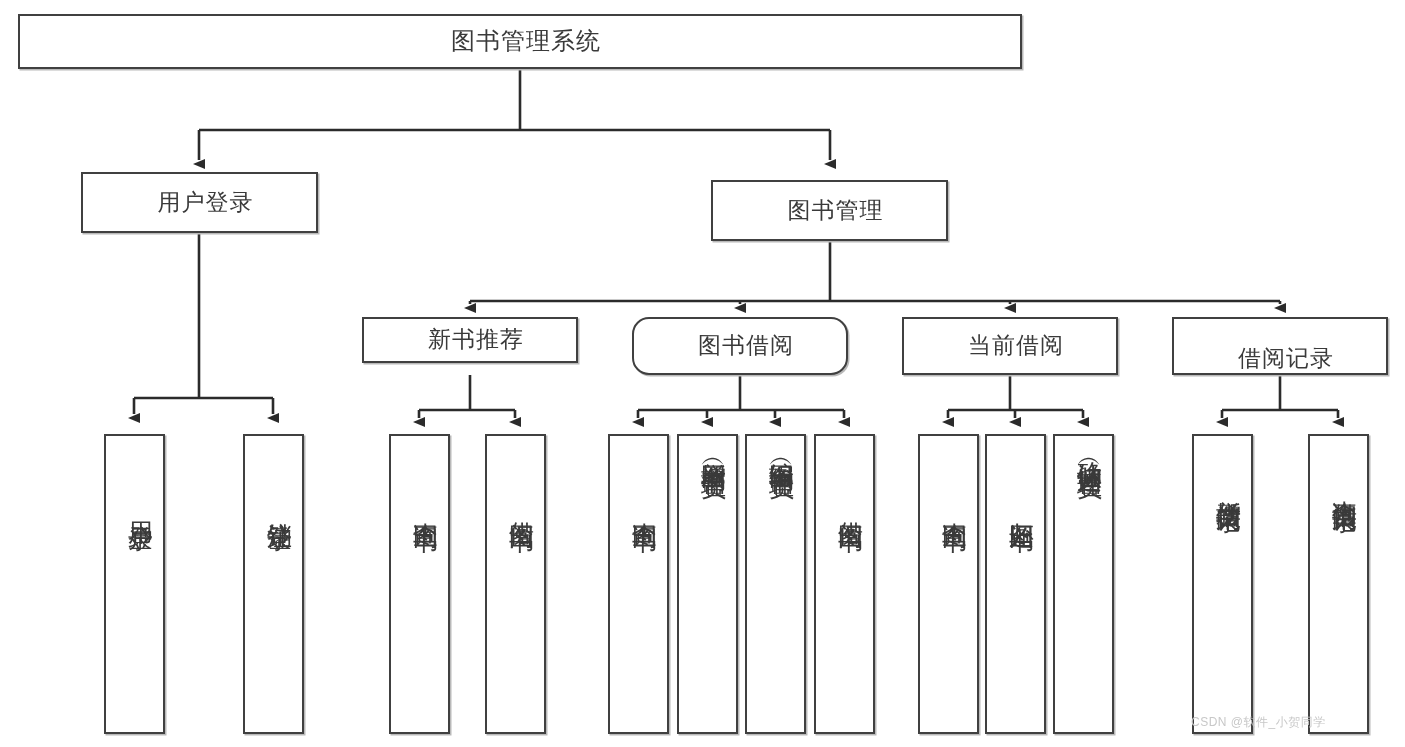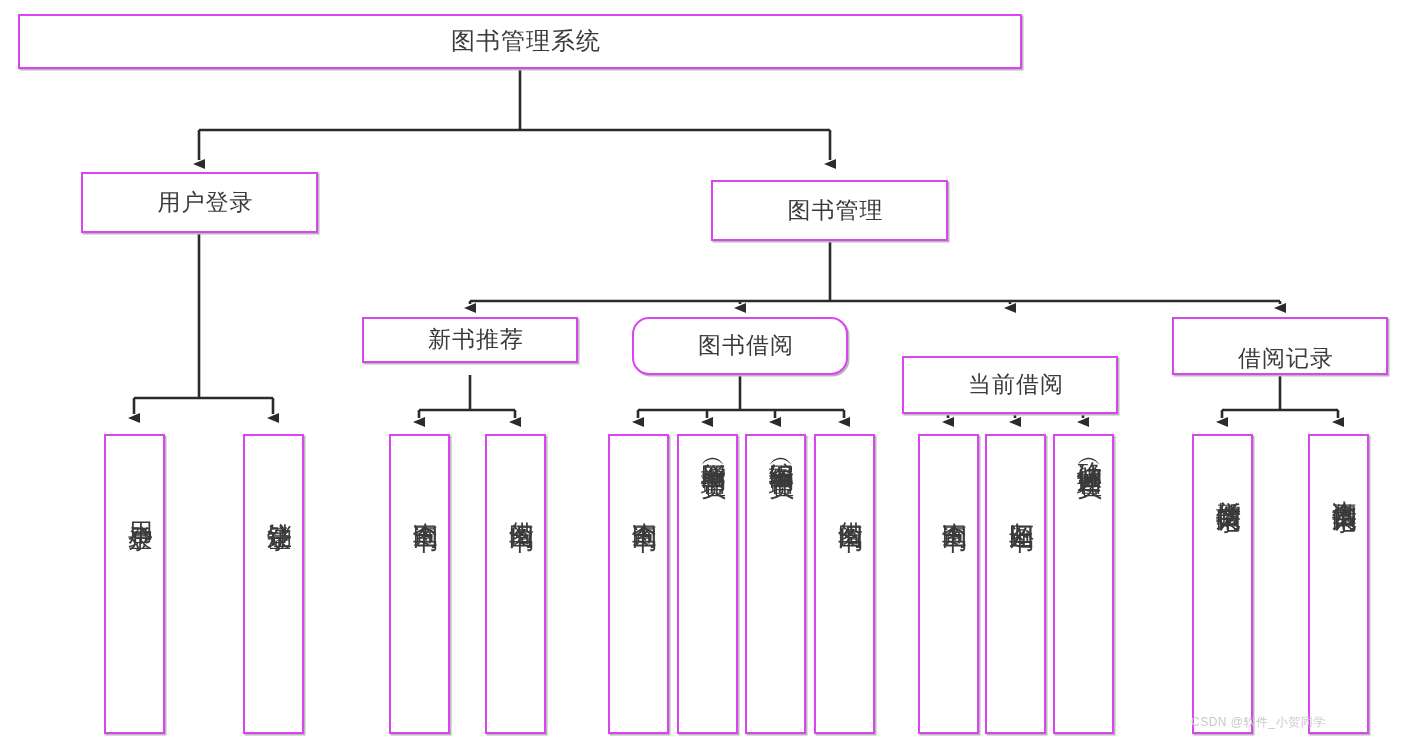--- a/index.html
+++ b/index.html
@@ -22,21 +22,21 @@
     left: 0;
     top: 0;
     width: 1405px;
     height: 747px;
     pointer-events: none;
   }
   .node {
     position: absolute;
     box-sizing: border-box;
     background: #ffffff;
-    border: 2px solid #d946ef;
+    border: 2px solid #404040;
     box-shadow: 1.5px 1.5px 0 0 #b9b9b9;
     display: flex;
     align-items: center;
     justify-content: center;
     color: #3a3a3a;
     overflow: hidden;
     padding-left: 12px;
   }
   .node.horiz {
     font-size: 23px;
@@ -141,21 +141,21 @@
   <div class="node horiz" style="left:711px; top:172px; width:237px; height:61px;margin-top:8px;">
     <span>图书管理</span>
   </div>
 
   <div class="node horiz" style="left:362px; top:317px; width:216px; height:46px;">
     <span>新书推荐</span>
   </div>
   <div class="node horiz" style="left:632px; top:317px; width:216px; height:58px;border-radius:17px;">
     <span>图书借阅</span>
   </div>
-  <div class="node horiz" style="left:902px; top:317px; width:216px; height:58px;margin-top:39px;">
+  <div class="node horiz" style="left:902px; top:317px; width:216px; height:58px;">
     <span>当前借阅</span>
   </div>
   <div class="node horiz" style="left:1172px; top:317px; width:216px; height:58px;align-items:flex-end;">
     <span>借阅记录</span>
   </div>
 
   <div class="node vert mid" style="left:104px; top:434px; width:61px; height:300px;">
     <span class="vlabel">用户登录</span>
   </div>
   <div class="node vert mid" style="left:243px; top:434px; width:61px; height:300px;">

